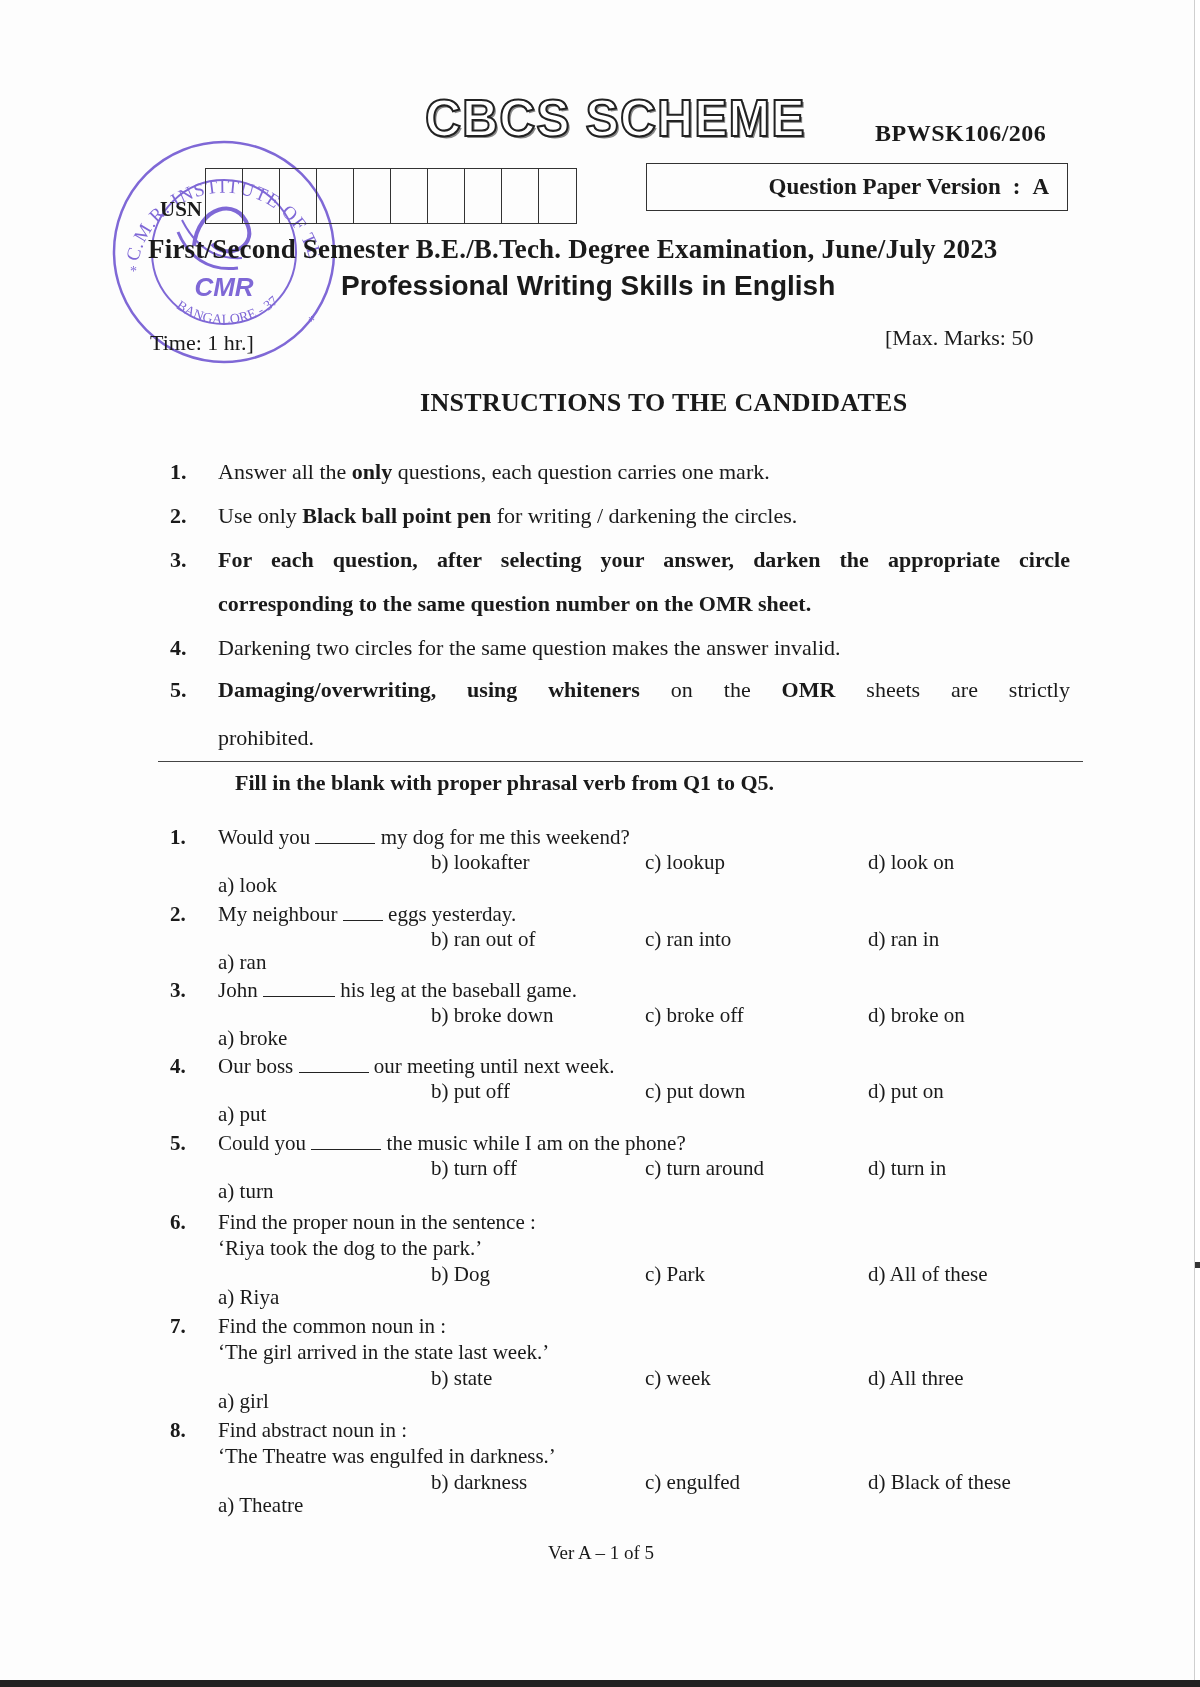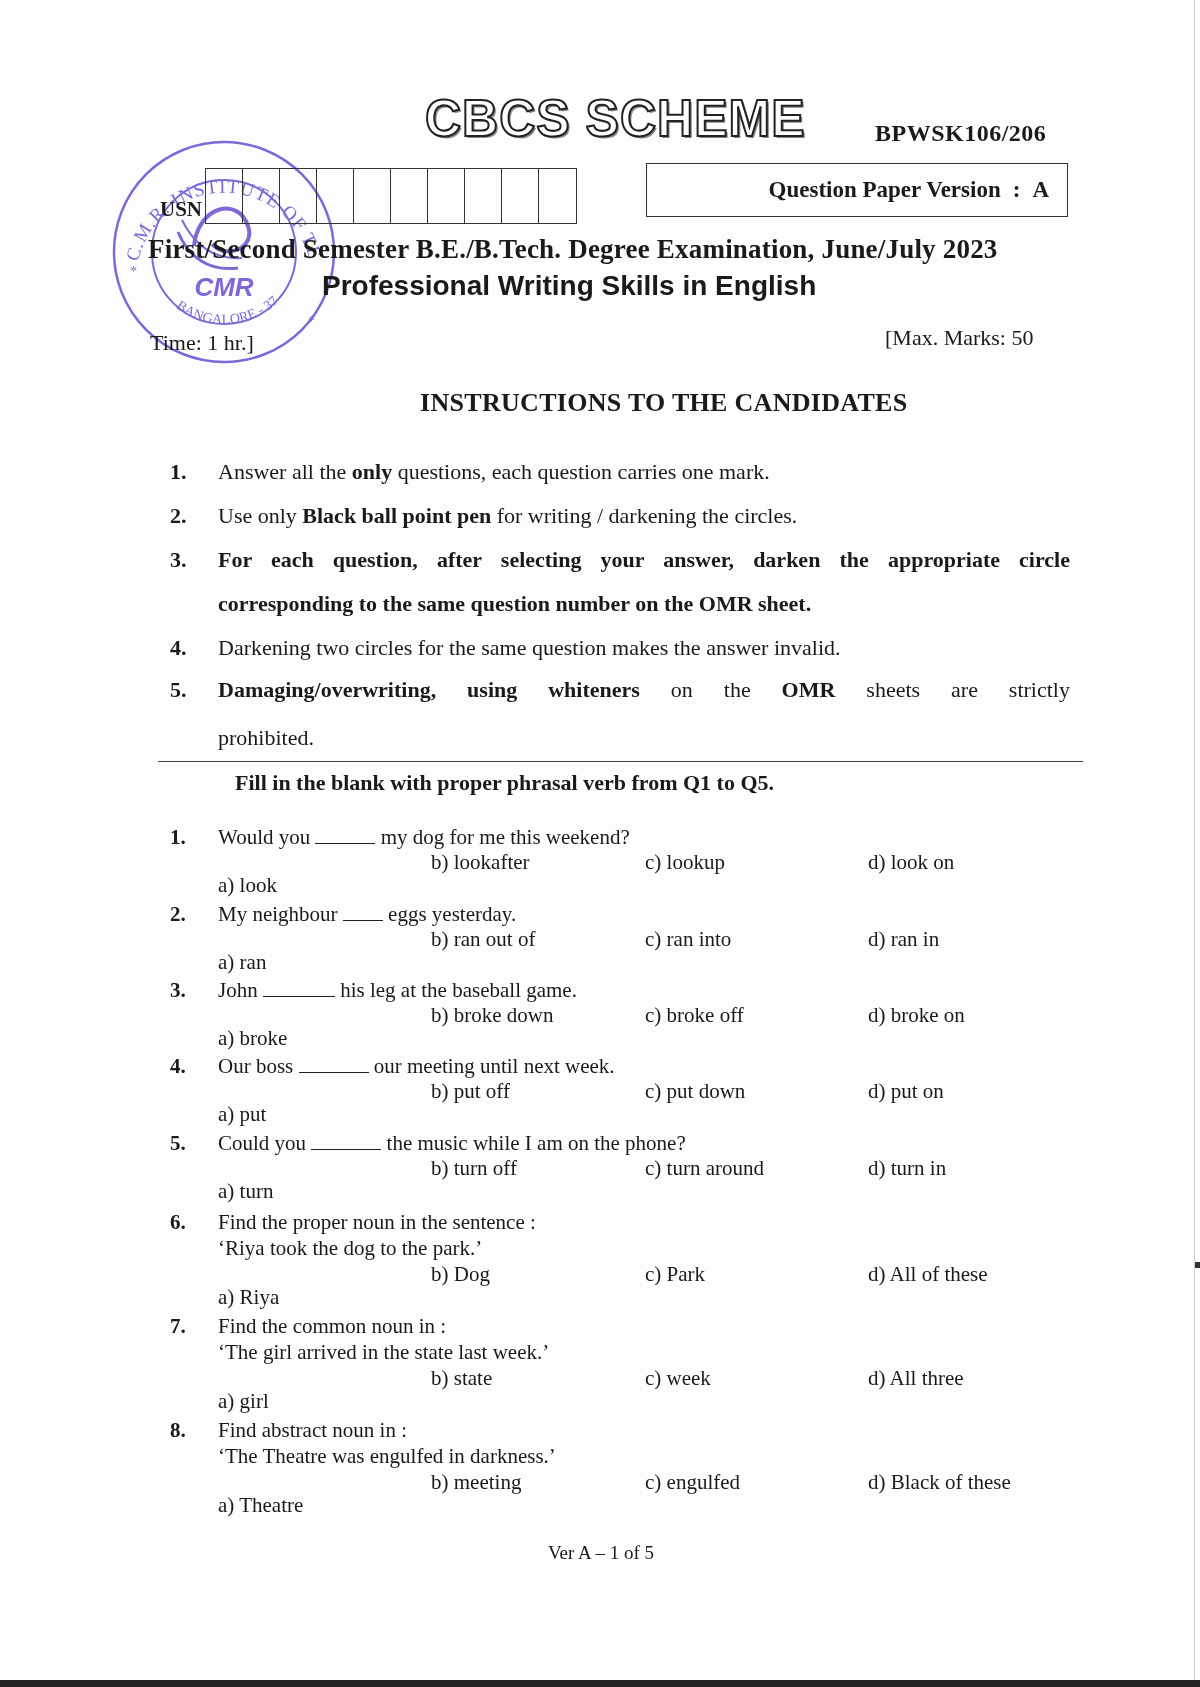--- a/index.html
+++ b/index.html
@@ -24,31 +24,31 @@
     }
     .code {
       position: absolute; left: 875px; top: 120px; font-size: 24px; font-weight: bold; letter-spacing: 0.5px;
     }
     .usn-wrap { position: absolute; left: 160px; top: 168px; display: flex; align-items: flex-end; }
     .usn-label { font-weight: bold; font-size: 21px; margin-right: 3px; margin-bottom: 2px; }
     .usn-cells { display: flex; border: 1.5px solid #333; }
     .usn-cell { width: 37px; height: 54px; border-right: 1.5px solid #333; box-sizing: border-box; }
     .usn-cell:last-child { border-right: none; }
     .version-box {
-      position: absolute; left: 646px; top: 163px; width: 422px; height: 54px;
+      position: absolute; left: 646px; top: 163px; width: 422px; height: 48px;
       border: 1.5px solid #333; box-sizing: border-box;
       display: flex; align-items: center; justify-content: flex-end; padding-right: 18px;
       font-weight: bold; font-size: 23px;
     }
     .version-box .sep { margin: 0 12px; }
     .exam-line {
       position: absolute; left: 148px; top: 234px; font-size: 27px; font-weight: bold; letter-spacing: 0.2px;
     }
     .subject {
-      position: absolute; left: 322px; top: 270px; font-size: 28px; font-weight: bold;
+      position: absolute; left: 341px; top: 270px; font-size: 28px; font-weight: bold;
       font-family: "Liberation Sans", "DejaVu Sans", sans-serif;
     }
     .time { position: absolute; left: 150px; top: 330px; font-size: 22px; }
     .marks { position: absolute; left: 885px; top: 325px; font-size: 22px; }
 
     
     .stamp { position: absolute; left: 108px; top: 136px; width: 232px; height: 232px; opacity: 0.85; }
 
     
     .inst-heading {
@@ -248,19 +248,19 @@
     <span class="opt d">d) All three</span>
   </div>
 </div>
 
 <div class="q" style="top:1418px;">
   <span class="qnum">8.</span>
   <span class="stem">Find abstract noun in :</span>
   <span class="quote">‘The Theatre was engulfed in darkness.’</span>
   <div class="opts" style="top:52px;">
     <span class="opt a">a) Theatre</span>
-    <span class="opt b">b)  meeting</span>
+    <span class="opt b">b)  darkness</span>
     <span class="opt c">c)  engulfed</span>
     <span class="opt d">d) Black of these</span>
   </div>
 </div>
 
 <div class="footer">Ver A – 1 of 5</div>
 
 </body></html>

